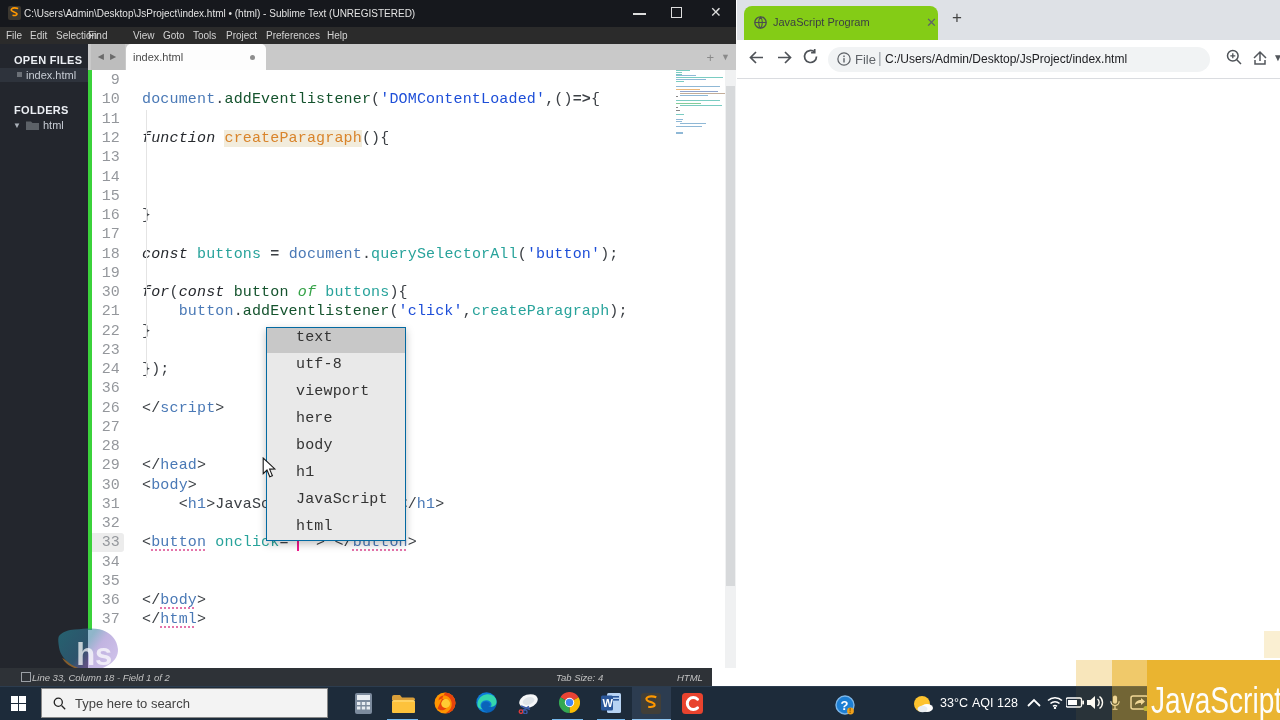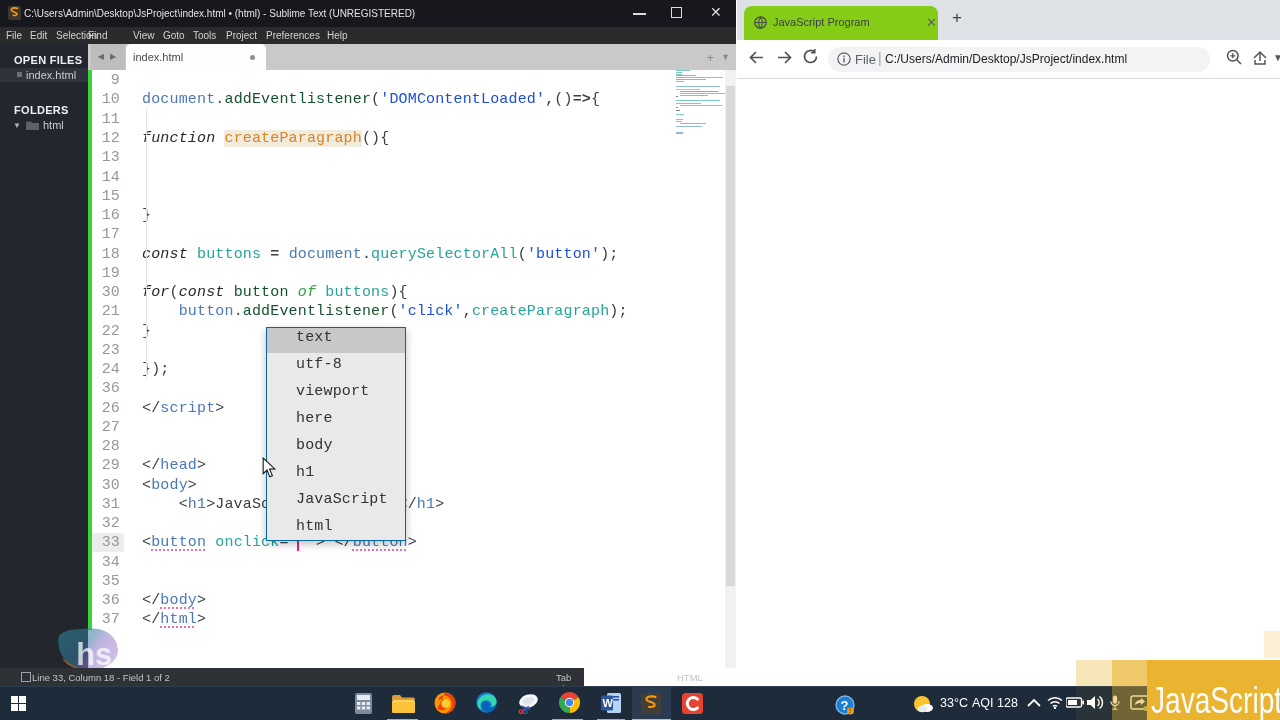--- a/index.html
+++ b/index.html
@@ -40,21 +40,21 @@
 
 #minimap{position:absolute;left:588px;top:0px;width:50px;height:78px;}
 .mm{position:absolute;height:1px;}
 
 #sbtrack{position:absolute;left:637px;top:0;width:11px;height:598px;background:#f0f1f2;}
 #sbthumb{position:absolute;left:638px;top:16px;width:9px;height:500px;background:#d7d9db;}
 
 #popup{position:absolute;left:178px;top:246px;width:140px;height:214px;background:#e9e9e9;border:1px solid #0369a1;box-shadow:0 3px 8px rgba(0,0,0,.25);box-sizing:border-box;margin-top:11px;}
 #popup .it{position:absolute;left:29px;height:27px;line-height:27px;font-family:"Liberation Mono",monospace;font-size:15px;letter-spacing:.16px;color:#333;}
 #popup .sel{position:absolute;left:0;top:0;width:100%;height:25px;background:#c8c8c8;}
-#statusbar{position:absolute;left:0;top:668px;width:584px;height:18px;background:#2e3237;z-index:5;}
+#statusbar{position:absolute;left:0;top:668px;width:712px;height:18px;background:#2e3237;z-index:5;font-style:italic;}
 #statusbar .t{position:absolute;top:4px;font-size:9.5px;color:#c3c3c3;}
 #stico{position:absolute;left:21px;top:4px;width:8px;height:8px;border:1px solid #9ba0a6;}
 
 #browser{position:absolute;left:737px;top:0;width:543px;height:686px;background:#fff;}
 #btabbar{position:absolute;left:0;top:0;width:543px;height:40px;background:#dee1e6;}
 #btab{position:absolute;left:7px;top:6px;width:194px;height:34px;background:#84cc16;border-radius:8px 8px 0 0;}
 #btab .t{position:absolute;left:29px;top:10px;font-size:11px;color:#3c4043;white-space:nowrap;}
 #btab .x{position:absolute;left:182px;top:9px;font-size:13px;color:#5f6368;}
 #bplus{position:absolute;left:215px;top:8px;font-size:17px;color:#444;font-weight:400;}
 #btoolbar{position:absolute;left:0;top:40px;width:543px;height:38px;background:#fff;border-bottom:1px solid #dadce0;}
@@ -287,20 +287,27 @@
 <svg class="abs" style="left:262px;top:457px;z-index:4" width="15" height="22" viewBox="0 0 15 22">
     <path d="M1.2 1 L1.2 16.6 L5 13 L7.8 19.8 L10.4 18.7 L7.6 12.1 L12.8 11.9 Z" fill="#fff" stroke="#1a1a1a" stroke-width="1.1"></path>
   </svg>
 <div id="taskbar">
   <svg class="abs" style="left:11px;top:9px" width="15" height="15" viewBox="0 0 15 15">
       <rect x="0" y="0" width="7" height="7" fill="#fff"></rect>
       <rect x="8" y="0" width="7" height="7" fill="#fff"></rect>
       <rect x="0" y="8" width="7" height="7" fill="#fff"></rect>
       <rect x="8" y="8" width="7" height="7" fill="#fff"></rect>
     </svg>
+  <div id="searchbox">
+    <svg class="abs" style="left:11px;top:8px" width="13" height="13" viewBox="0 0 16 16">
+        <circle cx="6.5" cy="6.5" r="5" fill="none" stroke="#222" stroke-width="1.6"></circle>
+        <path d="M10.5 10.5 L15 15" stroke="#222" stroke-width="1.6"></path>
+      </svg>
+    <span class="t">Type here to search</span>
+  </div>
 
   <div class="abs" style="left:632px;top:0;width:39px;height:34px;background:#2c3c50;"></div>
 
   <svg class="abs" style="left:354px;top:6px" width="19" height="21" viewBox="0 0 19 21">
       <rect x="1" y="0" width="17" height="21" rx="2" fill="#7c8b9d"></rect>
       <rect x="3" y="2" width="13" height="5" fill="#e8edf2"></rect>
       <g fill="#e8edf2">
         <rect x="3" y="9" width="3.4" height="3"></rect>
         <rect x="7.8" y="9" width="3.4" height="3"></rect>
         <rect x="12.6" y="9" width="3.4" height="3"></rect>

